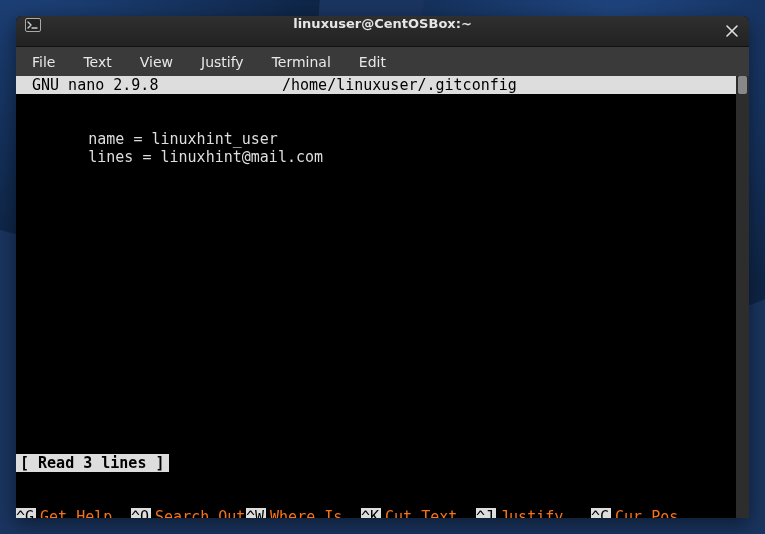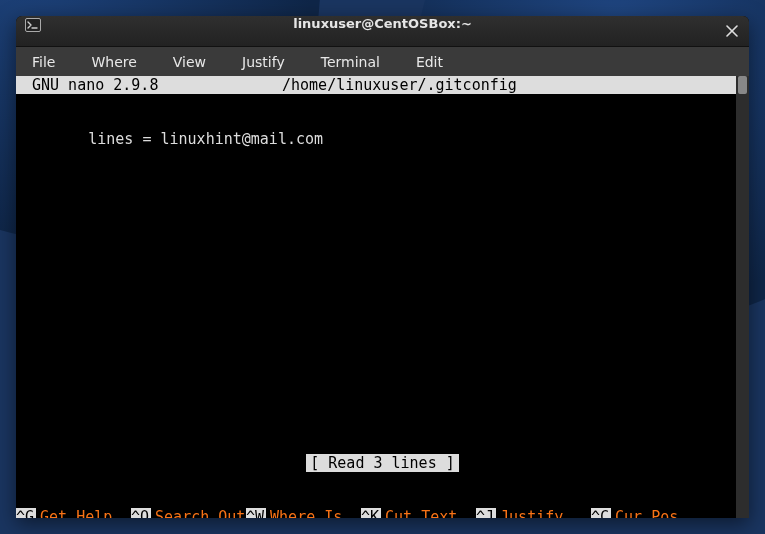--- a/index.html
+++ b/index.html
@@ -76,21 +76,21 @@
     cursor: pointer;
     border-radius: 3px;
   }
 
   .menubar {
     height: 30px;
     background: #3a3a3a;
     display: flex;
     align-items: center;
     padding: 0 6px;
-    gap: 16px;
+    gap: 8px;
     border-bottom: 4px solid #5eead4;
   }
   .menubar .menu-item {
     color: #e8e8e8;
     font-size: 14px;
     padding: 4px 10px;
     cursor: pointer;
     border-radius: 3px;
   }
 
@@ -126,22 +126,23 @@
     height: 360px;
   }
   .editor-body .cursor-block {
     background: #ddd;
     color: #000;
     display:inline-block;
     width: 9px;
   }
 
   .status-line {
-    text-align: center;
+    text-align: left;
     height: 18px;
+    font-weight: bold;
   }
   .status-line span {
     background: #ddd;
     color: #000;
     padding: 0 4px;
     white-space: pre;
   }
 
   .shortcut-rows {
     white-space: pre;
@@ -192,36 +193,36 @@
       <svg width="12" height="12" viewBox="0 0 12 12">
         <line x1="1" y1="1" x2="11" y2="11" stroke="#ddd" stroke-width="1.6" stroke-linecap="round"></line>
         <line x1="11" y1="1" x2="1" y2="11" stroke="#ddd" stroke-width="1.6" stroke-linecap="round"></line>
       </svg>
 
     </div>
   </div>
 
   <div class="menubar">
     <div class="menu-item">File</div>
-    <div class="menu-item">Where</div>
+    <div class="menu-item">Text</div>
     <div class="menu-item">View</div>
     <div class="menu-item">Justify</div>
     <div class="menu-item">Terminal</div>
     <div class="menu-item">Edit</div>
   </div>
 
   <div class="term-area">
 
     <div class="nano-header">
       <span class="ver">GNU nano 2.9.8</span>
       <span class="file">/home/linuxuser/.gitconfig</span>
     </div>
 
     <div class="editor-body">
-<div style="height:18px"></div><div><span>        lines = linuxhint@mail.com</span></div>
+<div style="height:18px"></div><div><span>        name = linuxhint_user</span></div><div><span>        lines = linuxhint@mail.com</span></div>
     </div>
 
     <div class="status-line">
       <span>[ Read 3 lines ]</span>
     </div>
 
     <div class="shortcut-rows">
       <div class="row">
         <div class="sc"><span class="key">^G</span><span class="desc">Get Help</span></div>
         <div class="sc"><span class="key">^O</span><span class="desc">Search Out</span></div>

